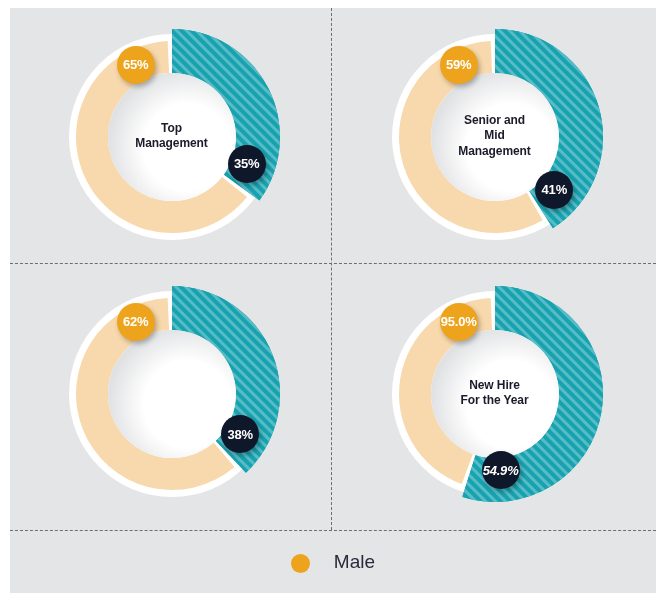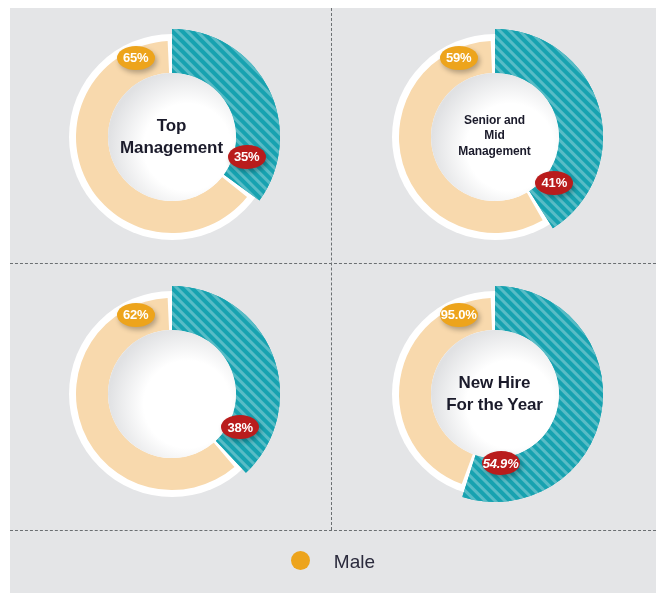--- a/index.html
+++ b/index.html
@@ -74,47 +74,47 @@
   
   .center-label {
     position: absolute;
     left: 50%;
     top: 50%;
     transform: translate(-50%, -50%);
     width: 150px;
     text-align: center;
     font-family: "Liberation Sans", sans-serif;
     font-weight: bold;
-    font-size: 17px;
+    font-size: 12px;
     line-height: 1.32;
     color: #1b1b2b;
     letter-spacing: -0.1px;
     pointer-events: none;
     white-space: pre-line;
   }
   .cell-1 .center-label { font-size: 12px; }
 
   
   .badge {
     position: absolute;
     width: 38px;
-    height: 24px;
+    height: 38px;
     border-radius: 50%;
     display: flex;
     align-items: center;
     justify-content: center;
     font-family: "Liberation Sans", sans-serif;
     font-weight: bold;
     font-size: 13px;
     color: #ffffff;
     letter-spacing: -0.2px;
     white-space: nowrap;
   }
   .badge-female {
-    background: #b91c1c;
+    background: #0f172a;
     box-shadow: 2px 3px 5px rgba(0,0,0,0.27);
   }
   .badge-male {
     background: #eda41c;
     box-shadow: 2px 3px 5px rgba(0,0,0,0.27);
   }
 
   
   #legend {
     position: absolute;
@@ -122,21 +122,21 @@
     top: 522px;
     width: 646px;
     height: 63px;
     display: flex;
     align-items: center;
     justify-content: center;
     gap: 26px;
   }
   .legend-item {
     display: flex;
-    align-items: flex-start;
+    align-items: flex-end;
     gap: 24px;
   }
   .legend-dot {
     width: 19px;
     height: 19px;
     border-radius: 50%;
     display: block;
   }
   .legend-dot-male   { background: #eda41c; }
   .legend-dot-female { background: #17a2b0; }

